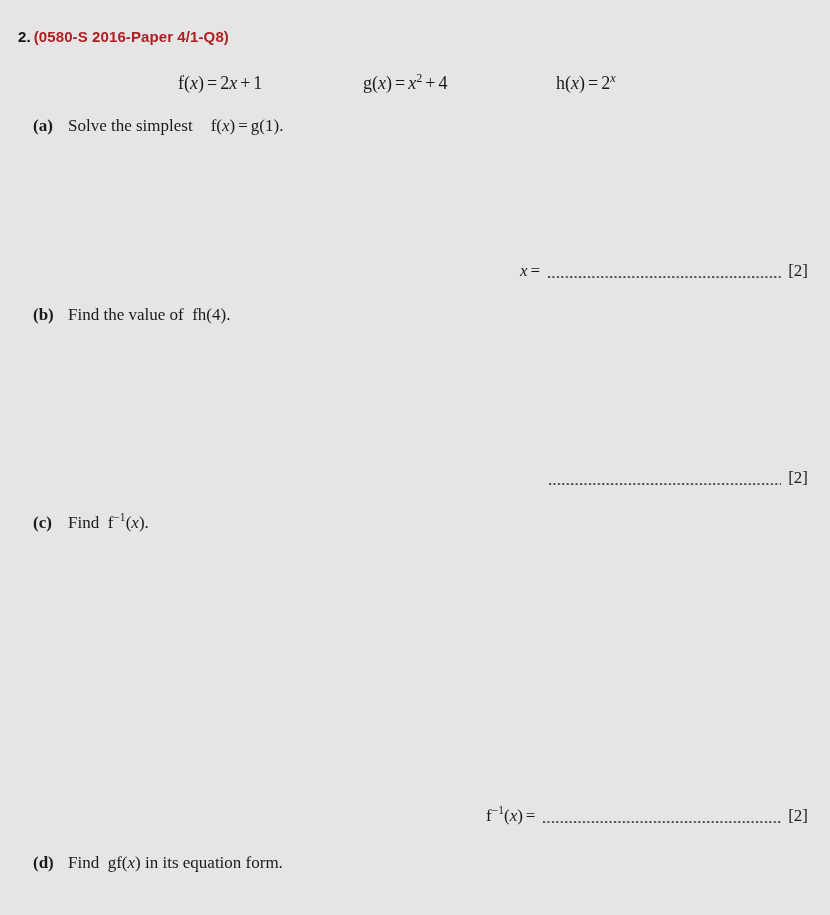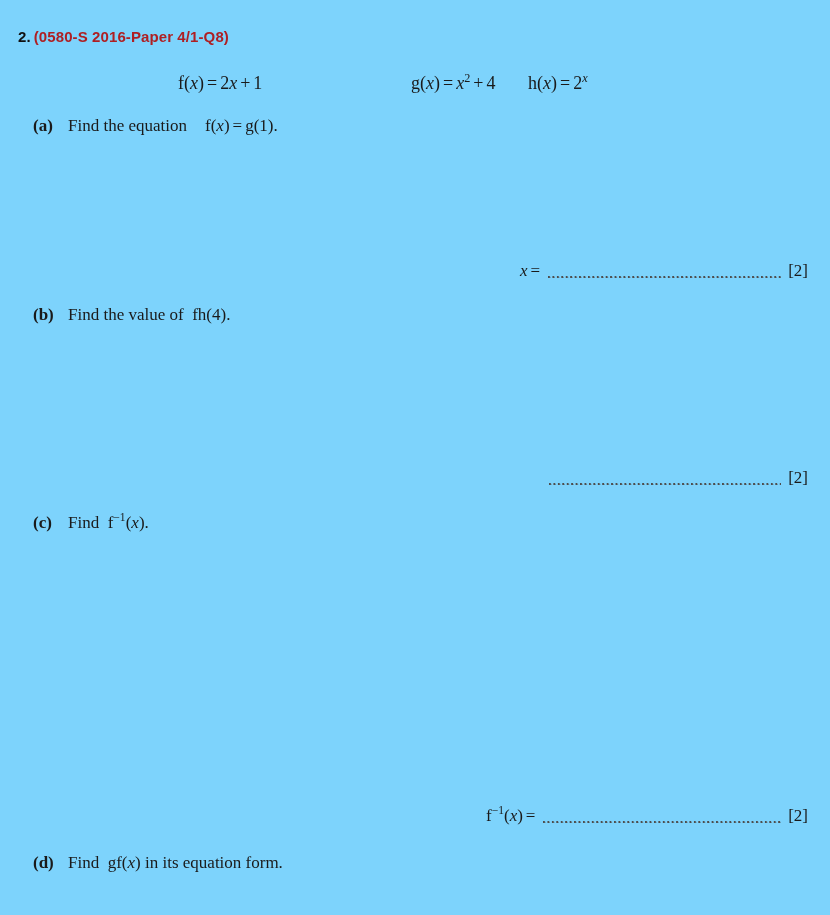--- a/index.html
+++ b/index.html
@@ -10,21 +10,21 @@
   }
   body {
     font-family: "Liberation Serif", "DejaVu Serif", serif;
     color: #1a1a1a;
     -webkit-font-smoothing: antialiased;
   }
   #page {
     position: relative;
     width: 830px;
     height: 915px;
-    background: #7dd3fc;
+    background: #e5e5e5;
     overflow: hidden;
   }
 
   
   .qheading {
     position: absolute;
     left: 18px;
     top: 28px;
     font-family: "Liberation Sans", "DejaVu Sans", sans-serif;
     font-size: 15px;
@@ -49,22 +49,22 @@
     height: 26px;
     text-decoration: underline;
   }
   .func {
     position: absolute;
     font-size: 18px;
     white-space: nowrap;
     line-height: 26px;
   }
   .func-f { left: 178px; }
-  .func-g { left: 363px; margin-left: 48px; }
-  .func-h { left: 528px; }
+  .func-g { left: 363px; }
+  .func-h { left: 556px; }
 
   
   .part {
     position: absolute;
     left: 0;
     width: 830px;
     height: 24px;
     white-space: nowrap;
   }
   .part .plabel {
@@ -161,21 +161,21 @@
     </div>
 
     <div class="func func-h">
       <span>h</span><span>(</span><span class="mi">x</span><span>)</span><span class="op">=</span><span>2</span><sup class="exp mi">x</sup>
     </div>
 
   </div>
 
   <div class="part part-a">
     <span class="plabel">(a)</span>
-    <span class="ptext"><span>Find the equation</span><span class="gap"></span><span>f</span><span>(</span><span class="mi">x</span><span>)</span><span class="op">=</span><span>g</span><span>(</span><span>1</span><span>)</span><span>.</span></span>
+    <span class="ptext"><span>Solve the simplest</span><span class="gap"></span><span>f</span><span>(</span><span class="mi">x</span><span>)</span><span class="op">=</span><span>g</span><span>(</span><span>1</span><span>)</span><span>.</span></span>
   </div>
 
   <div class="ansline ans-a">
     <span class="prefix"><span class="mi">x</span><span class="op">=</span></span>
     <span class="dots"></span>
     <span class="marks">[2]</span>
   </div>
 
   <div class="part part-b">
     <span class="plabel">(b)</span>

